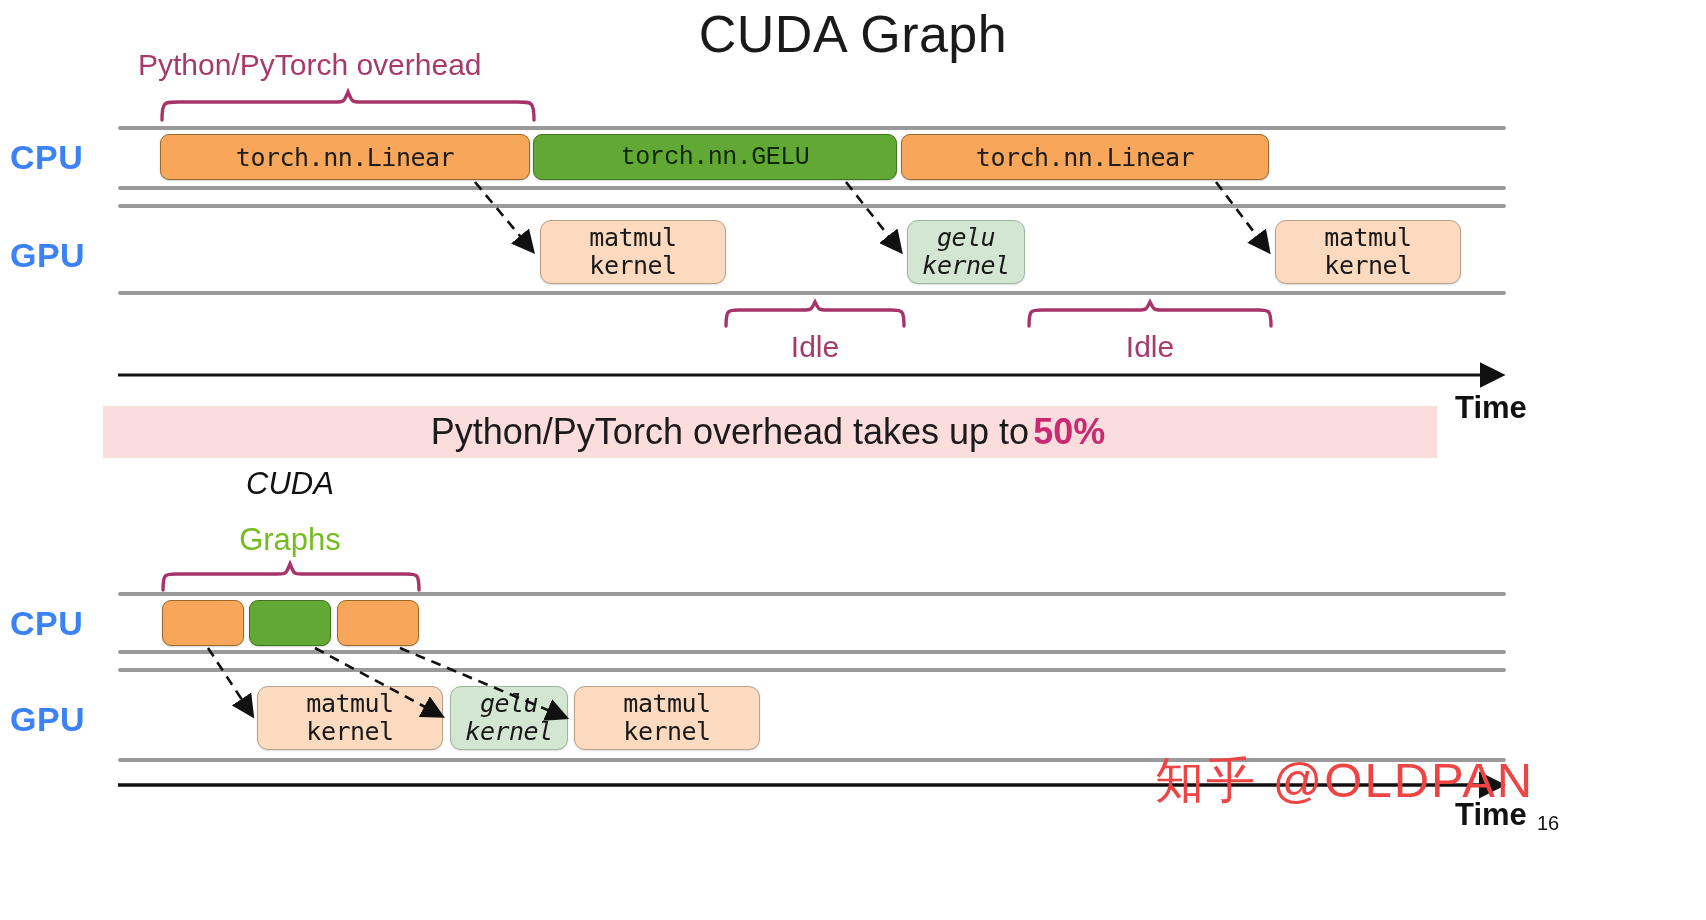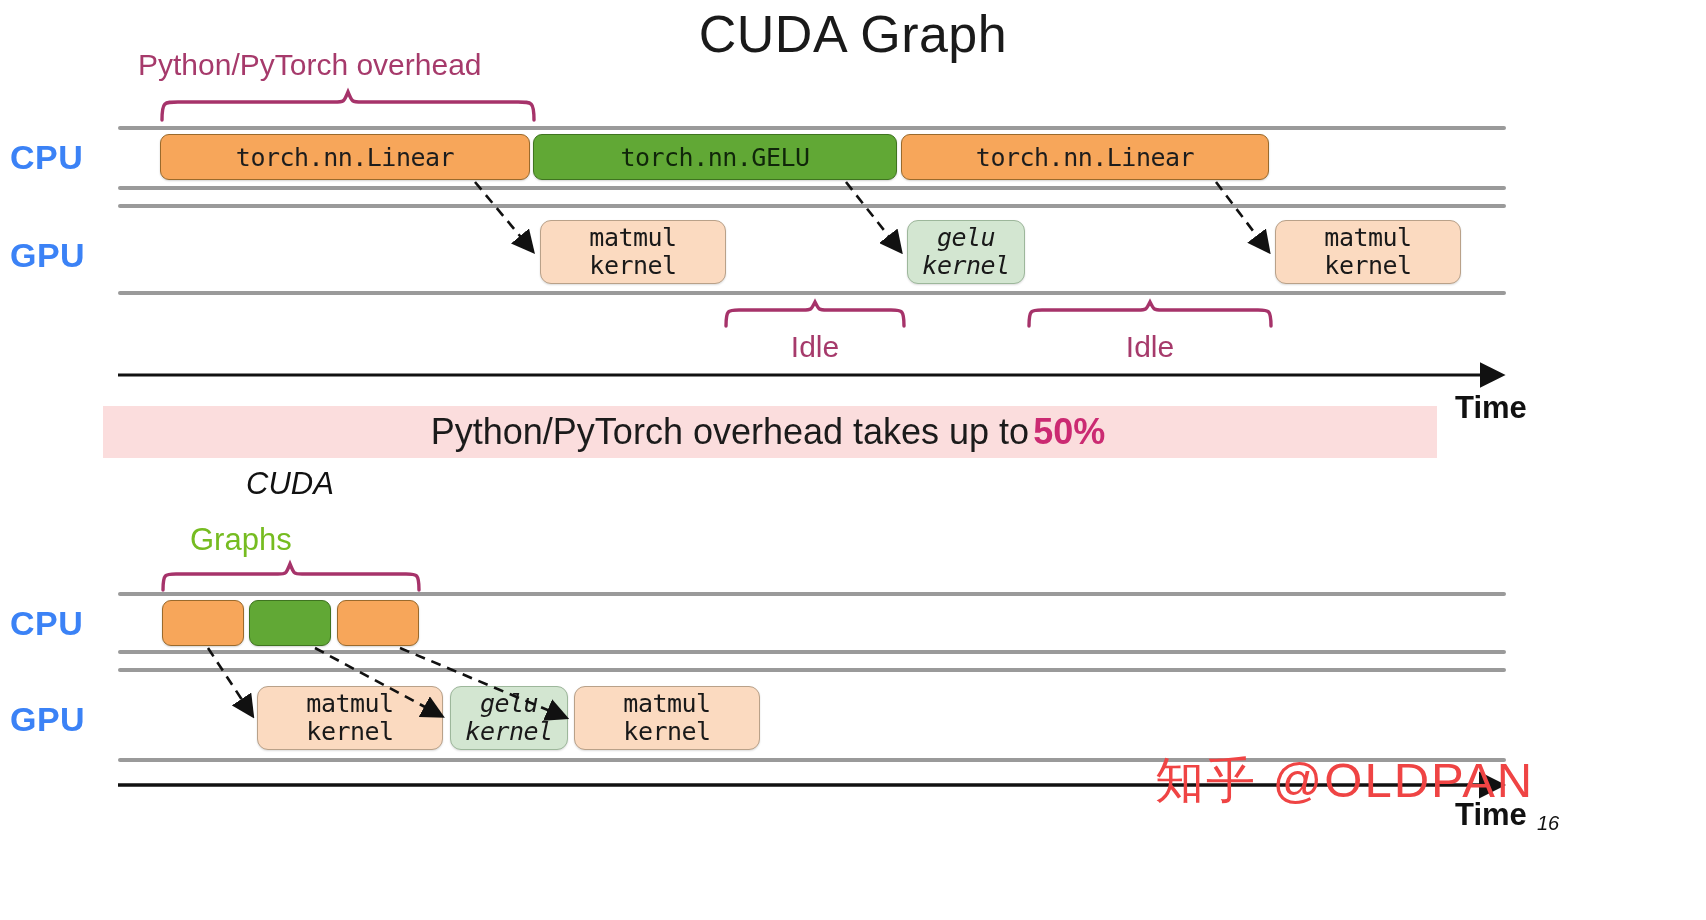--- a/index.html
+++ b/index.html
@@ -61,23 +61,23 @@
   
   #overhead-banner{
     background:#FBDDDD;
     display:flex;align-items:center;justify-content:center;
     font-size:36px;color:#1b1b1b;white-space:nowrap;
   }
   #overhead-banner .hl{color:#CB2A72;font-weight:bold;padding:0 4px;}
 
   
   .cg-line1{font-size:31px;color:#111;text-align:center;}
-  .cg-line2{font-size:31px;color:#76BC21;text-align:left;font-weight:500;}
+  .cg-line2{font-size:31px;color:#76BC21;text-align:center;font-weight:500;}
   .time-label{font-size:31px;color:#111;font-weight:600;}
-  .page-num{font-size:20px;color:#111;font-style:italic;}
+  .page-num{font-size:20px;color:#111;}
 
   
   #watermark{
     font-size:49px;color:#ef4444;white-space:nowrap;
     letter-spacing:2px;
   }
   .arrow-svg{overflow:visible;}
 </style>
 </head>
 <body>
@@ -92,21 +92,21 @@
     <path class="brace" d="M4,30 C4,12 6,12 20,12 L176,12 C186,12 186,12 190,2
                             C194,12 194,12 204,12 L360,12 C374,12 376,12 376,30"></path>
   </svg>
 
   <div class="abs lane-label" style="left:10px;top:138px;">CPU</div>
 
   <div class="abs rail" style="left:118px;top:126px;width:1388px;"></div>
   <div class="abs rail" style="left:118px;top:186px;width:1388px;"></div>
 
   <div class="abs op orange" style="left:160px;top:134px;width:370px;height:46px;">torch.nn.Linear</div>
-  <div class="abs op green" style="left:533px;top:134px;width:364px;height:46px;">torch.nn.GELU</div>
+  <div class="abs op green" style="left:533px;top:134px;width:364px;height:46px;font-family:Liberation Mono, monospace;">torch.nn.GELU</div>
   <div class="abs op orange" style="left:901px;top:134px;width:368px;height:46px;">torch.nn.Linear</div>
 
   <div class="abs lane-label" style="left:10px;top:236px;">GPU</div>
 
   <div class="abs rail" style="left:118px;top:204px;width:1388px;"></div>
   <div class="abs rail" style="left:118px;top:291px;width:1388px;"></div>
 
   <div class="abs kernel peach" style="left:540px;top:220px;width:186px;height:64px;">
     <span>matmul</span>
     <span>kernel</span>

